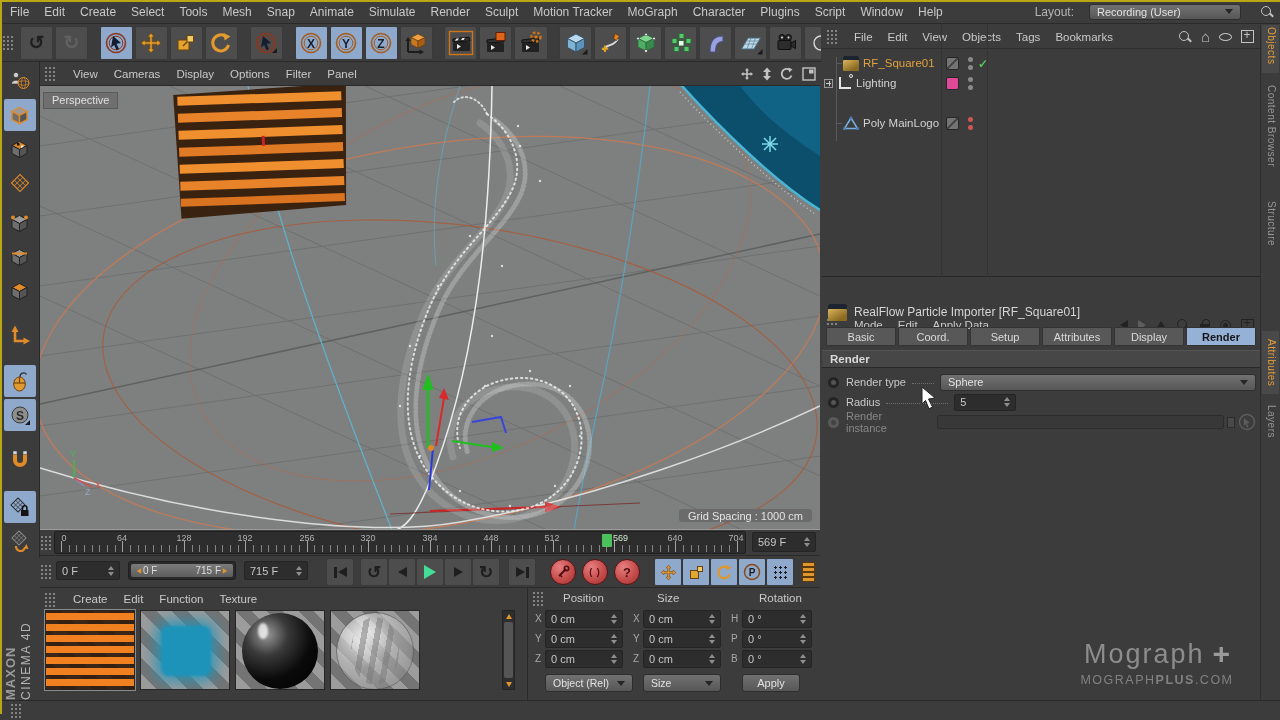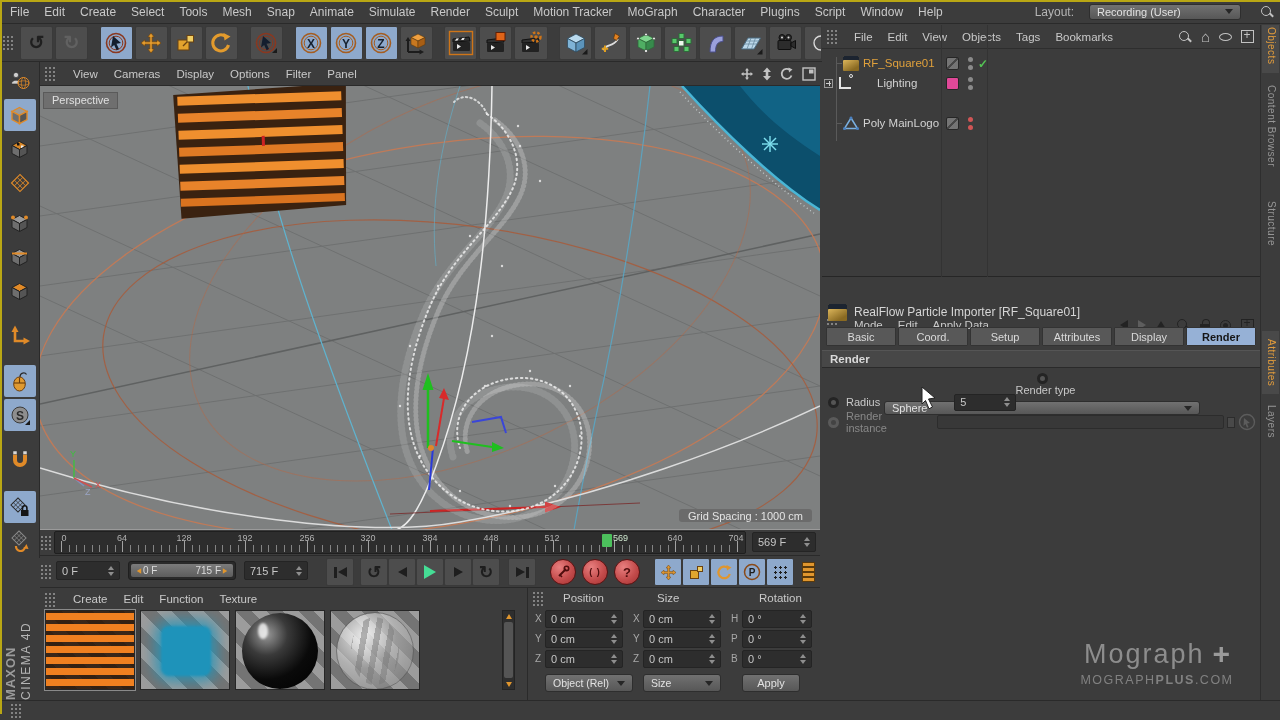--- a/index.html
+++ b/index.html
@@ -852,21 +852,21 @@
           <i></i>
         </span>
       <span class="check" style="position:absolute;left:156px;"></span>
     </div>
 
     <div class="abs" style="left:0;top:48px;width:438px;height:20px;display:flex;align-items:center;">
       <span class="expander" style="margin-left:2px;"></span>
       <span style="width:12px;height:12px;margin:0 5px 0 6px;border-left:2px solid #e4e4e4;border-bottom:2px solid #e4e4e4;position:relative;">
         <i style="position:absolute;right:-2px;top:-3px;width:4px;height:4px;border:1.5px solid #e4e4e4;border-radius:50%;"></i>
         </span>
-      <span style="color:#d2d2d2;font-size:11.5px;margin-left:21px;">Lighting</span>
+      <span style="color:#d2d2d2;font-size:11.5px;">Lighting</span>
       <span style="position:absolute;left:124px;width:13px;height:13px;background:#e04898;border-radius:2px;border:1px solid #262626;"></span>
       <span class="vdots" style="position:absolute;left:146px;">
           <i></i>
           <i></i>
         </span>
     </div>
 
 
     <div class="abs" style="left:0;top:88px;width:438px;height:20px;display:flex;align-items:center;">
       <span style="width:14px;"></span>
@@ -912,21 +912,21 @@
       <span class="tab">Coord.</span>
       <span class="tab">Setup</span>
       <span class="tab">Attributes</span>
       <span class="tab">Display</span>
       <span class="tab active">Render</span>
     </div>
     <div class="abs" style="left:0;top:73px;width:438px;height:18px;background:#474747;border-top:1px solid #555;border-bottom:1px solid #2a2a2a;display:flex;align-items:center;padding-left:8px;">
       <span style="color:#dadada;font-size:11.5px;font-weight:bold;">Render</span>
     </div>
 
-    <div class="abs" style="left:6px;top:96px;width:428px;height:18px;display:flex;align-items:center;flex-direction:column;">
+    <div class="abs" style="left:6px;top:96px;width:428px;height:18px;display:flex;align-items:center;">
       <span class="radio"></span>
       <span style="color:#c8c8c8;font-size:11px;margin-left:7px;">Render type</span>
       <span class="leader" style="max-width:36px;"></span>
       <div class="pill" style="width:316px;height:17px;">
         <span>Sphere</span>
         <span class="caret"></span>
       </div>
     </div>
 
     <div class="abs" style="left:6px;top:116px;width:428px;height:18px;display:flex;align-items:center;">

